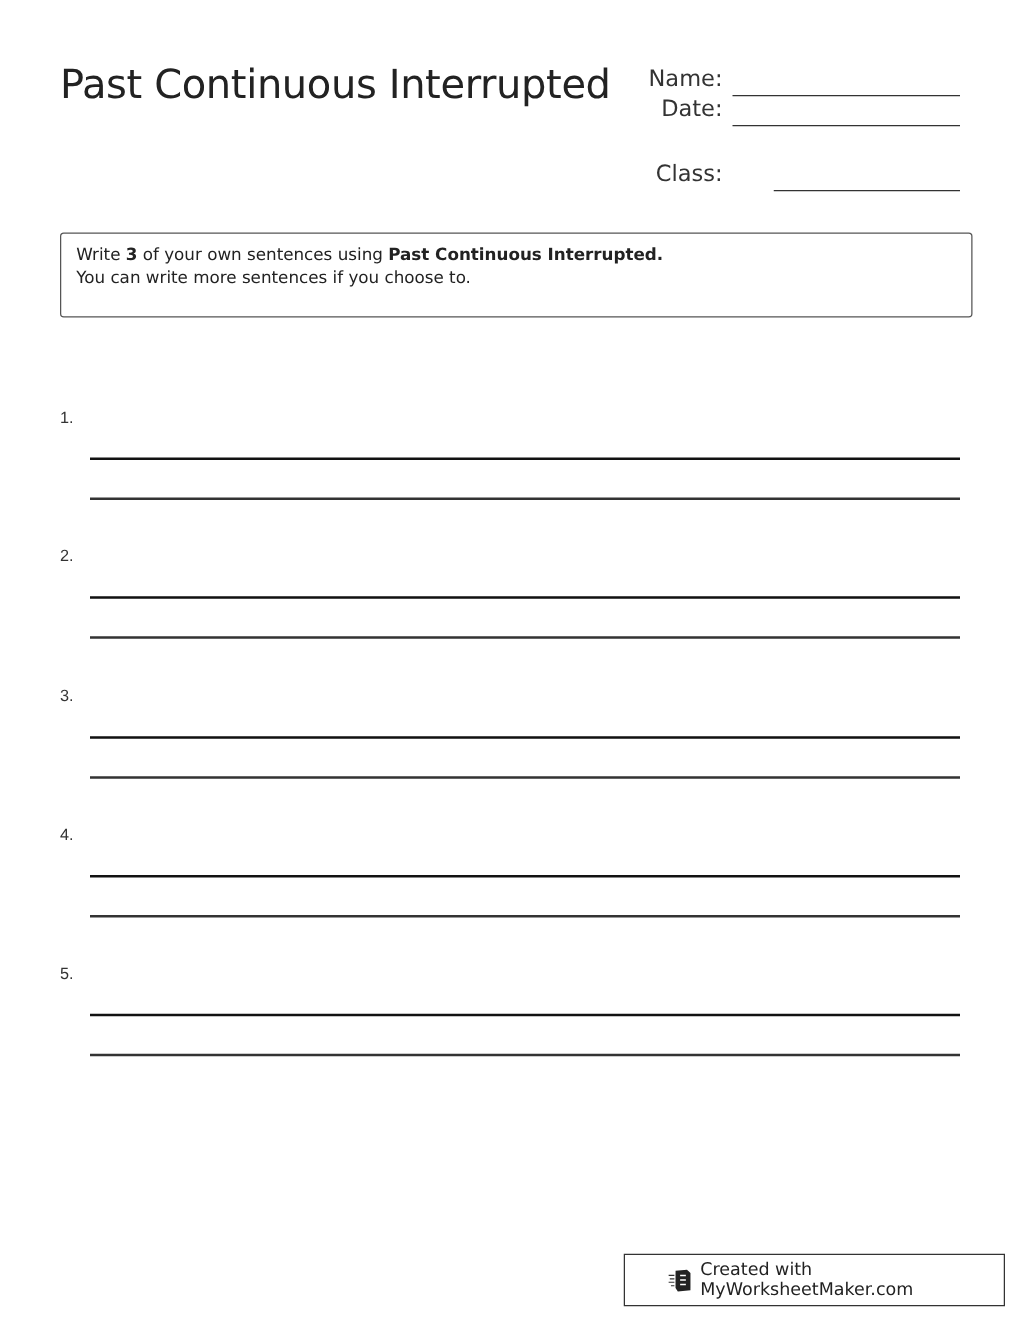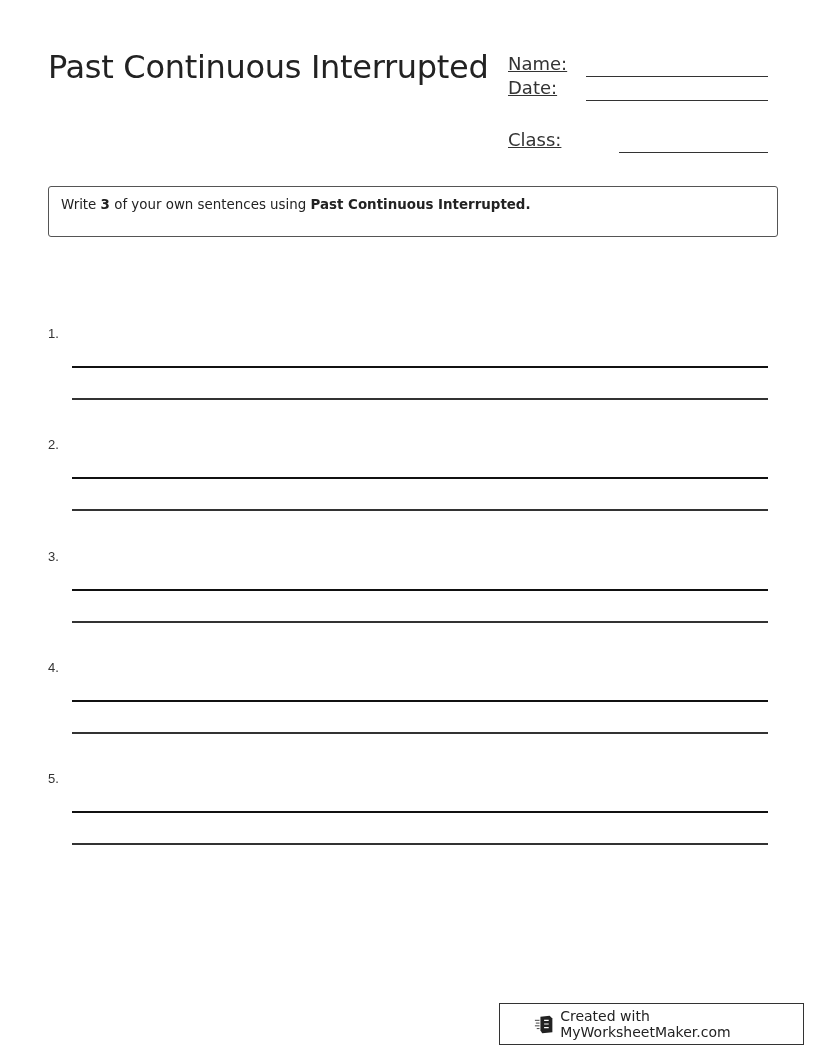--- a/index.html
+++ b/index.html
@@ -11,22 +11,22 @@
       position: absolute; left: 48px; top: 48px;
       font-size: 32px; font-weight: normal; color: #222; letter-spacing: -0.3px;
       white-space: nowrap;
       font-family: "DejaVu Sans", sans-serif;
     }
     .field {
       position: absolute; right: 48px; width: 260px; height: 30px;
       display: flex; align-items: flex-end;
     }
     .field-label {
-      width: 70px; font-size: 18px; color: #333;
-      padding-right: 8px; line-height: 22px; margin-bottom: 3px; text-decoration: underline;
+      width: 70px; text-align: right; font-size: 18px; color: #333;
+      padding-right: 8px; line-height: 22px; margin-bottom: 3px;
     }
     .field-line {
       flex: 1; height: 0; border-bottom: 1px solid #333; margin-bottom: 1px;
     }
     .instructions {
       position: absolute; left: 48px; top: 186px; width: 704px;
       border: 1px solid #555; border-radius: 3px;
       padding: 9px 12px 22px 12px; font-size: 13.4px; line-height: 17.5px; color: #222;
       box-sizing: content-box;
     }
@@ -64,20 +64,21 @@
   <span class="field-label">Date:</span>
   <span class="field-line"></span>
 </div>
 <div class="field" style="top:124px;gap:33px;">
   <span class="field-label">Class:</span>
   <span class="field-line"></span>
 </div>
 
 <div class="instructions">
   <div><span>Write </span><b>3</b><span> of your own sentences using </span><b>Past Continuous Interrupted.</b></div>
+  <div>You can write more sentences if you choose to.</div>
 </div>
 
 <div class="question" style="top:326px;">
   <span class="q-num">1.</span>
   <div class="q-line l1"></div>
   <div class="q-line l2"></div>
 </div>
 <div class="question" style="top:437px;">
   <span class="q-num">2.</span>
   <div class="q-line l1"></div>

